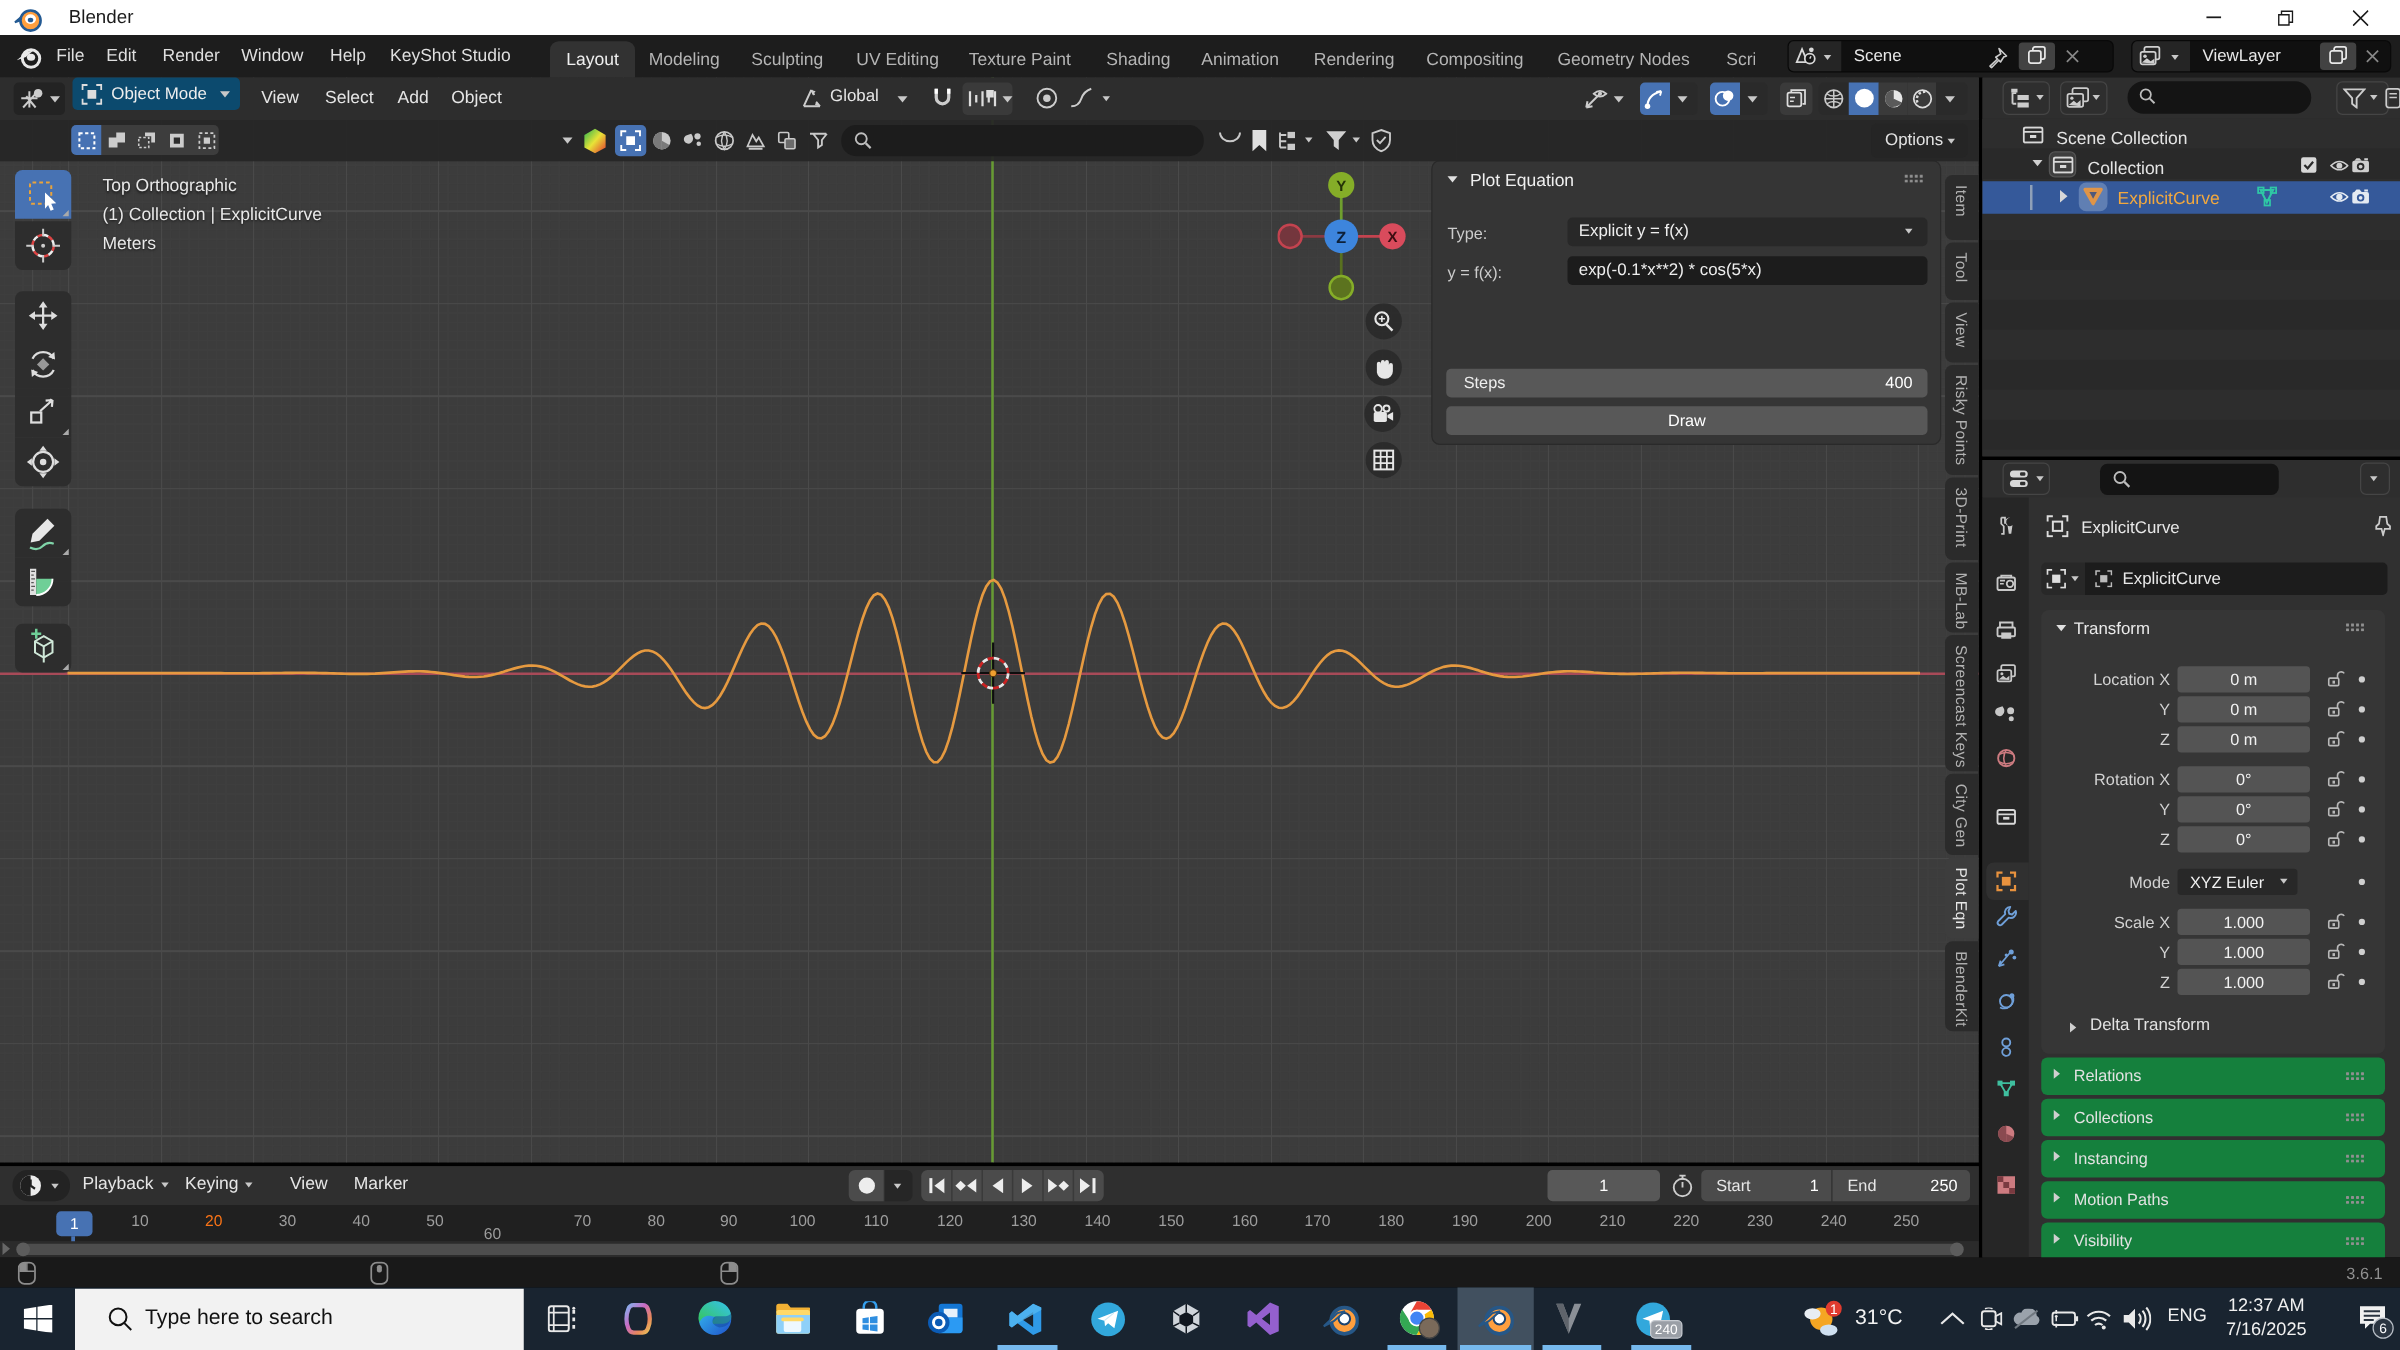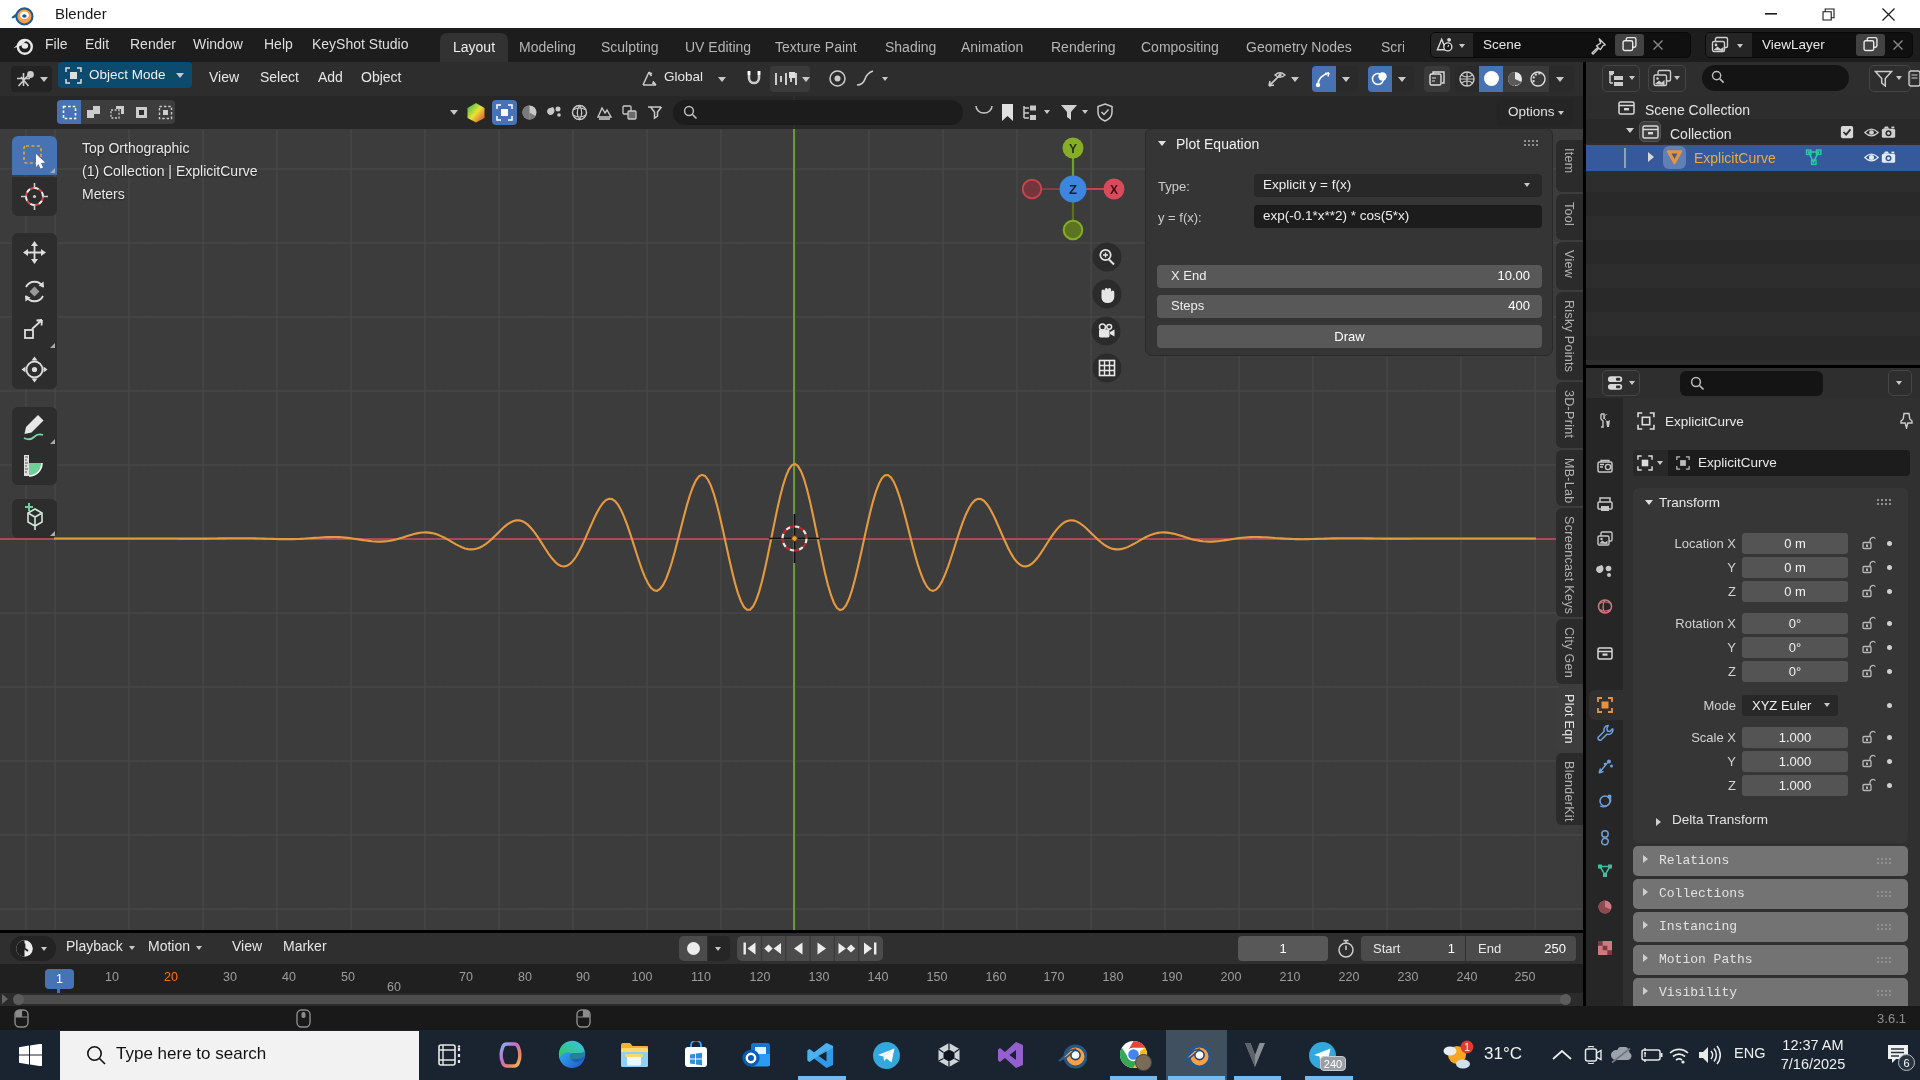--- a/index.html
+++ b/index.html
@@ -48,21 +48,21 @@
 .caret.sm{border-left-width:3.5px;border-right-width:3.5px;border-top-width:4.5px;}
 .hmenu{position:absolute;top:7px;font-size:14px;color:#e6e6e6;}
 .dots{position:absolute;width:16px;height:7px;background-image:radial-gradient(#909090 1.1px,transparent 1.3px);background-size:4px 4px;background-position:0 0;}
 .field{position:absolute;background:#585858;border-radius:4px;color:#fff;font-size:13px;}
 .flabel{position:absolute;left:14px;top:3px;color:#eee;}
 .fval{position:absolute;right:12px;top:3px;color:#fff;}
 .plabel{position:absolute;font-size:13px;color:#cccccc;}
 .prow-label{position:absolute;font-size:13px;color:#d2d2d2;text-align:right;width:103px;left:0;}
 .pfield{position:absolute;left:109px;width:106px;height:21px;background:#545454;border-radius:3px;font-size:13px;color:#f2f2f2;text-align:center;line-height:21px;}
 .pdot{position:absolute;left:299px;width:5px;height:5px;border-radius:50%;background:#cfcfcf;}
-.panelhdr{position:absolute;left:0;width:100%;height:30px;background:#737373;border-radius:5px;font-family:Liberation Mono, monospace;}
+.panelhdr{position:absolute;left:0;width:100%;height:30px;background:#15803d;border-radius:5px;}
 .phtext{position:absolute;left:26px;top:7px;font-size:13px;color:#e2e2e2;}
 .pharrow{position:absolute;left:10px;top:9px;width:0;height:0;border-top:4.5px solid transparent;border-bottom:4.5px solid transparent;border-left:5.5px solid #cfcfcf;}
 </style>
 </head>
 <body>
 <div id="titlebar">
   <svg class="abs" style="left:11px;top:3px" width="23" height="23" viewBox="0 0 24 24">
     <path d="M1 15.5 L10.5 7.5 L16 6.5 L9.5 12.5 Z" fill="#ff9f3e" stroke="#235a93" stroke-width="1.6"></path>
     <circle cx="14" cy="14" r="8.4" fill="#ff9f3e" stroke="#235a93" stroke-width="2.2"></circle>
     <ellipse cx="14" cy="12.8" rx="4.6" ry="4" fill="#fff"></ellipse>
@@ -257,24 +257,20 @@
 
     <div class="plabel" style="left:12px;top:50px">Type:</div>
     <div class="abs" style="left:108px;top:45px;width:288px;height:23px;background:#282828;border-radius:4px">
       <div class="abs" style="left:9px;top:3px;font-size:13.5px;color:#eee">Explicit y = f(x)</div>
       <div class="caret sm" style="left:270px;top:9px"></div>
     </div>
     <div class="plabel" style="left:12px;top:81px">y = f(x):</div>
     <div class="abs" style="left:108px;top:76px;width:288px;height:23px;background:#1c1c1c;border-radius:4px">
       <div class="abs" style="left:9px;top:3px;font-size:13.5px;color:#eee">exp(-0.1*x**2) * cos(5*x)</div>
     </div>
-    <div class="field" style="left:11px;top:136px;width:385px;height:23px">
-        <span class="flabel">X End</span>
-        <span class="fval">10.00</span>
-      </div>
     <div class="field" style="left:11px;top:166px;width:385px;height:23px">
         <span class="flabel">Steps</span>
         <span class="fval">400</span>
       </div>
     <div class="field" style="left:11px;top:196px;width:385px;height:23px;text-align:center;line-height:23px">Draw</div>
   </div>
 
   <div id="ntabs" style="position:absolute;left:1556px;top:0">
       <div class="ntab" style="top:78px;height:52px;">
         <span>Item</span>
@@ -828,21 +824,21 @@
     <div class="abs" style="left:10px;top:3px;width:46px;height:25px;background:#232323;border-radius:12px">
       <svg class="abs" style="left:5px;top:3px" width="19" height="19" viewBox="0 0 19 19">
           <circle cx="9.5" cy="9.5" r="8.3" fill="#ececec"></circle>
           <path d="M9.5 1.2 a8.3 8.3 0 0 0 0 16.6Z" fill="#1f1f1f"></path>
           <path d="M9.5 4.5 V9.5 L13 12" stroke="#1f1f1f" stroke-width="1.8" fill="none"></path>
         </svg>
       <div class="caret sm" style="left:31px;top:11px"></div>
     </div>
     <div class="hmenu" style="left:66px;top:5px">Playback</div>
       <div class="caret sm" style="left:129px;top:13px"></div>
-    <div class="hmenu" style="left:148px;top:5px">Motion</div>
+    <div class="hmenu" style="left:148px;top:5px">Keying</div>
       <div class="caret sm" style="left:196px;top:13px"></div>
     <div class="hmenu" style="left:232px;top:5px">View</div>
     <div class="hmenu" style="left:283px;top:5px">Marker</div>
 
     <div class="abs" style="left:679px;top:3px;width:28px;height:25px;background:#4b4b4b;border-radius:5px 0 0 5px">
         <div class="abs" style="left:8px;top:6px;width:13px;height:13px;border-radius:50%;background:#ededed"></div>
       </div>
     <div class="abs" style="left:708px;top:3px;width:22px;height:25px;background:#262626;border-radius:0 5px 5px 0">
         <div class="caret sm" style="left:7px;top:11px"></div>
       </div>

